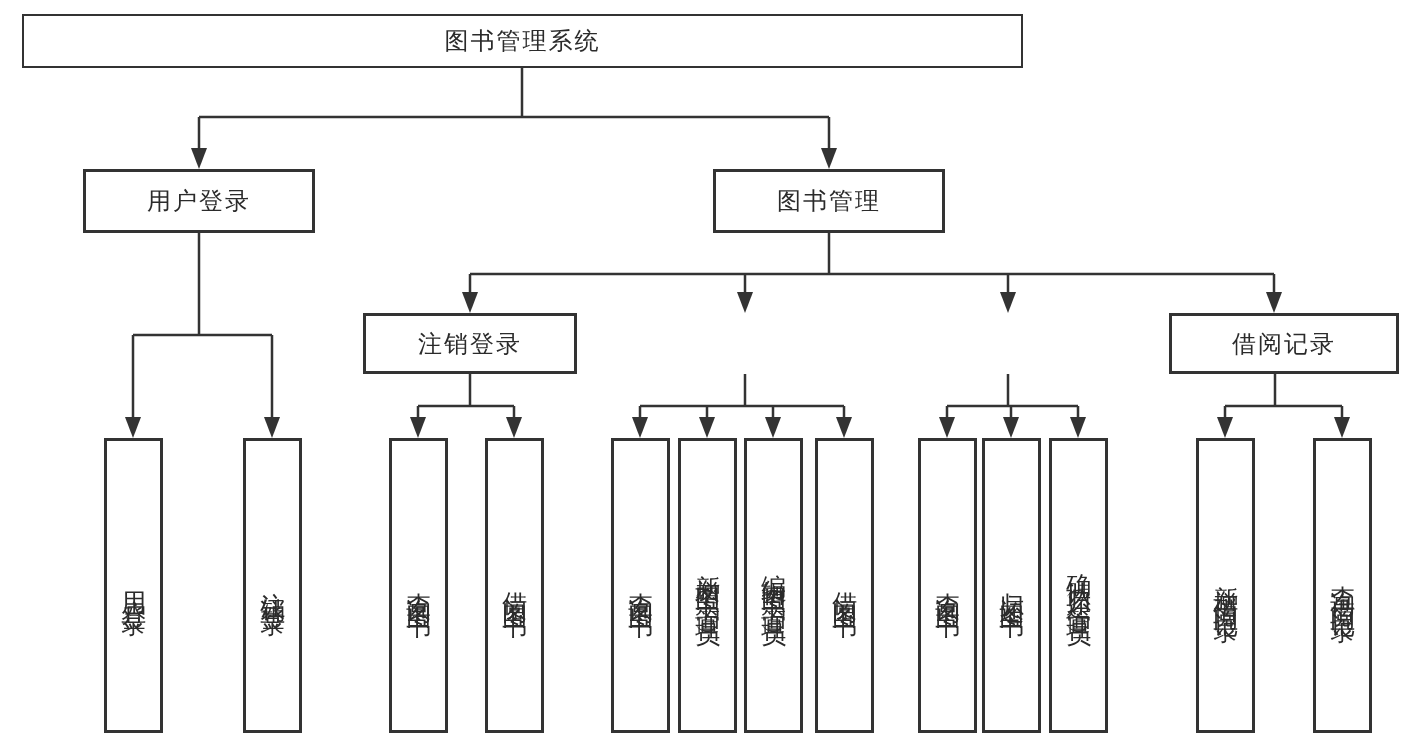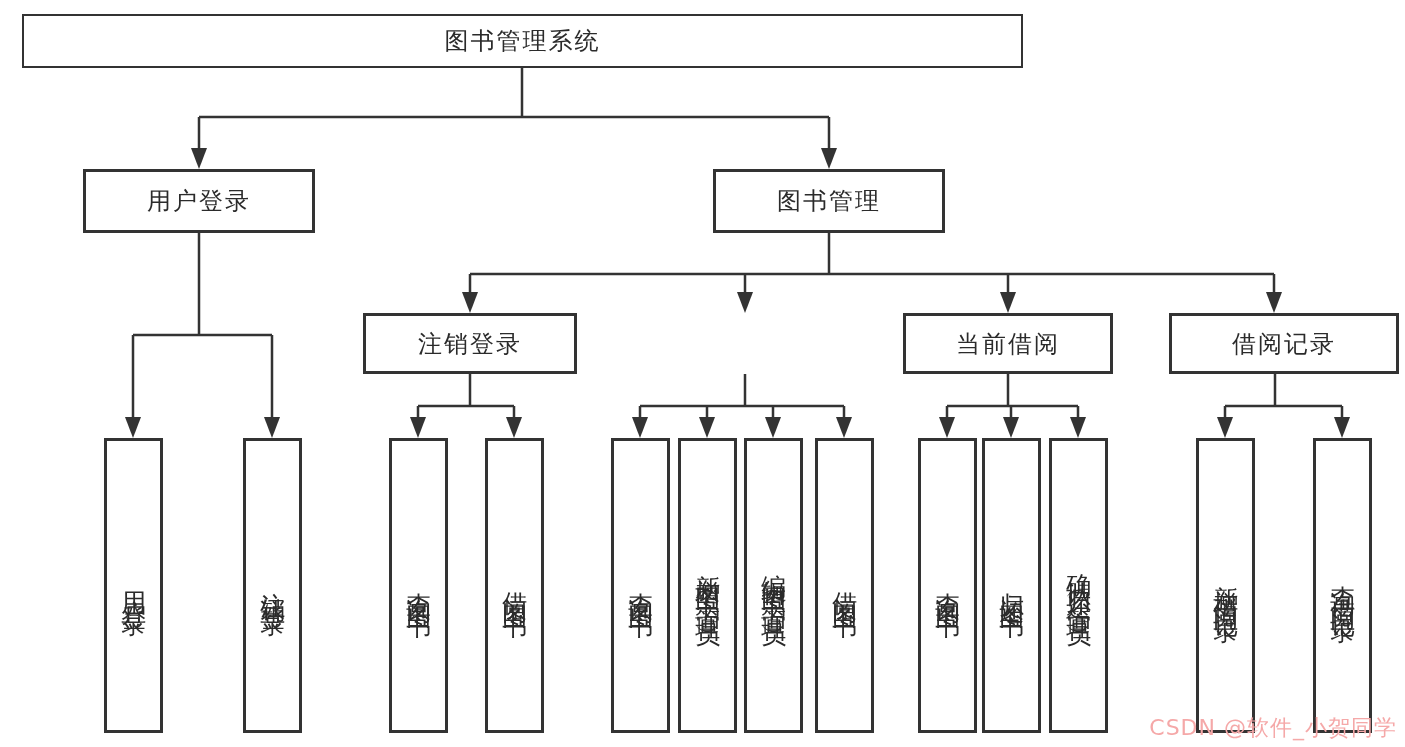--- a/index.html
+++ b/index.html
@@ -85,21 +85,20 @@
       <polygon points="1334,417 1350,417 1342,438"></polygon>
     </g>
   </svg>
 
   <div class="node root">图书管理系统</div>
 
   <div class="node n-user-login">用户登录</div>
   <div class="node n-book-mgmt">图书管理</div>
 
   <div class="node lvl3 n-new-book">注销登录</div>
-  <div class="node lvl3 n-current-borrow">当前借阅</div>
   <div class="node lvl3 n-records">借阅记录</div>
 
   <div class="node leaf x104">
     <span>用户登录</span>
   </div>
   <div class="node leaf x243">
     <span>注销登录</span>
   </div>
 
   <div class="node leaf x389">
@@ -132,14 +131,13 @@
     <span>确认归还（管理员）</span>
   </div>
 
   <div class="node leaf x1196">
     <span>新增借阅记录</span>
   </div>
   <div class="node leaf x1313">
     <span>查询借阅记录</span>
   </div>
 
-  <div class="watermark">CSDN @软件_小贺同学</div>
 </div>
 
 </body></html>

